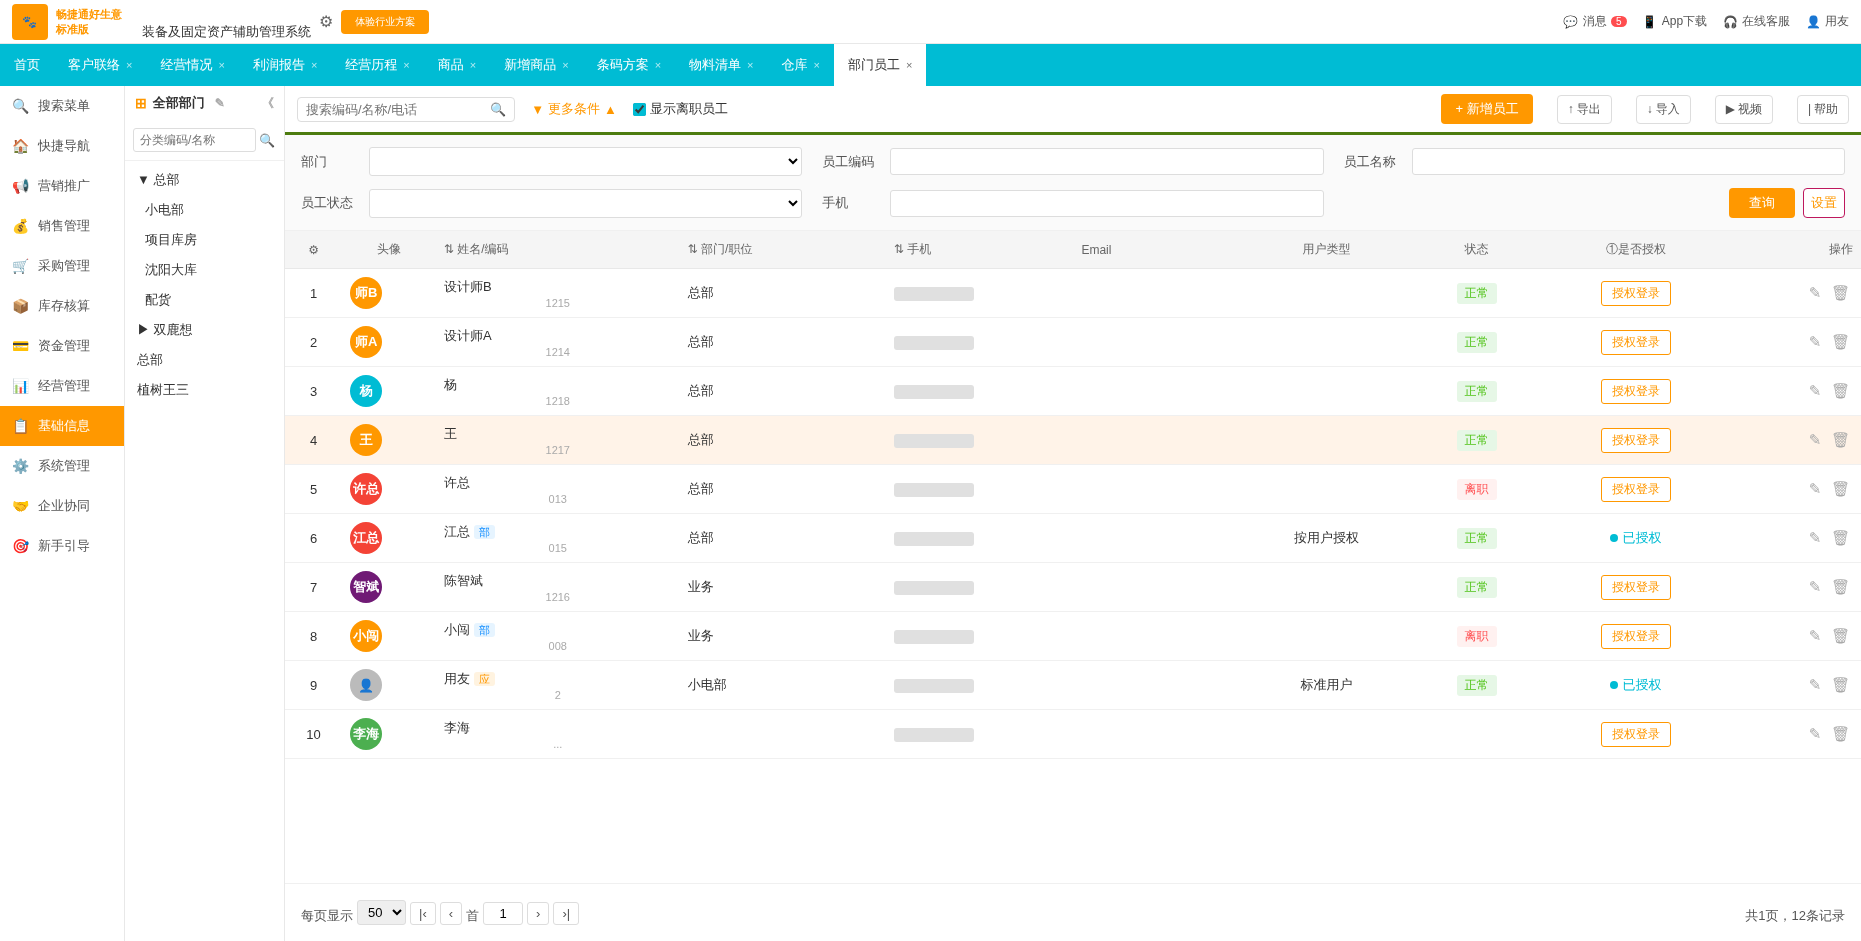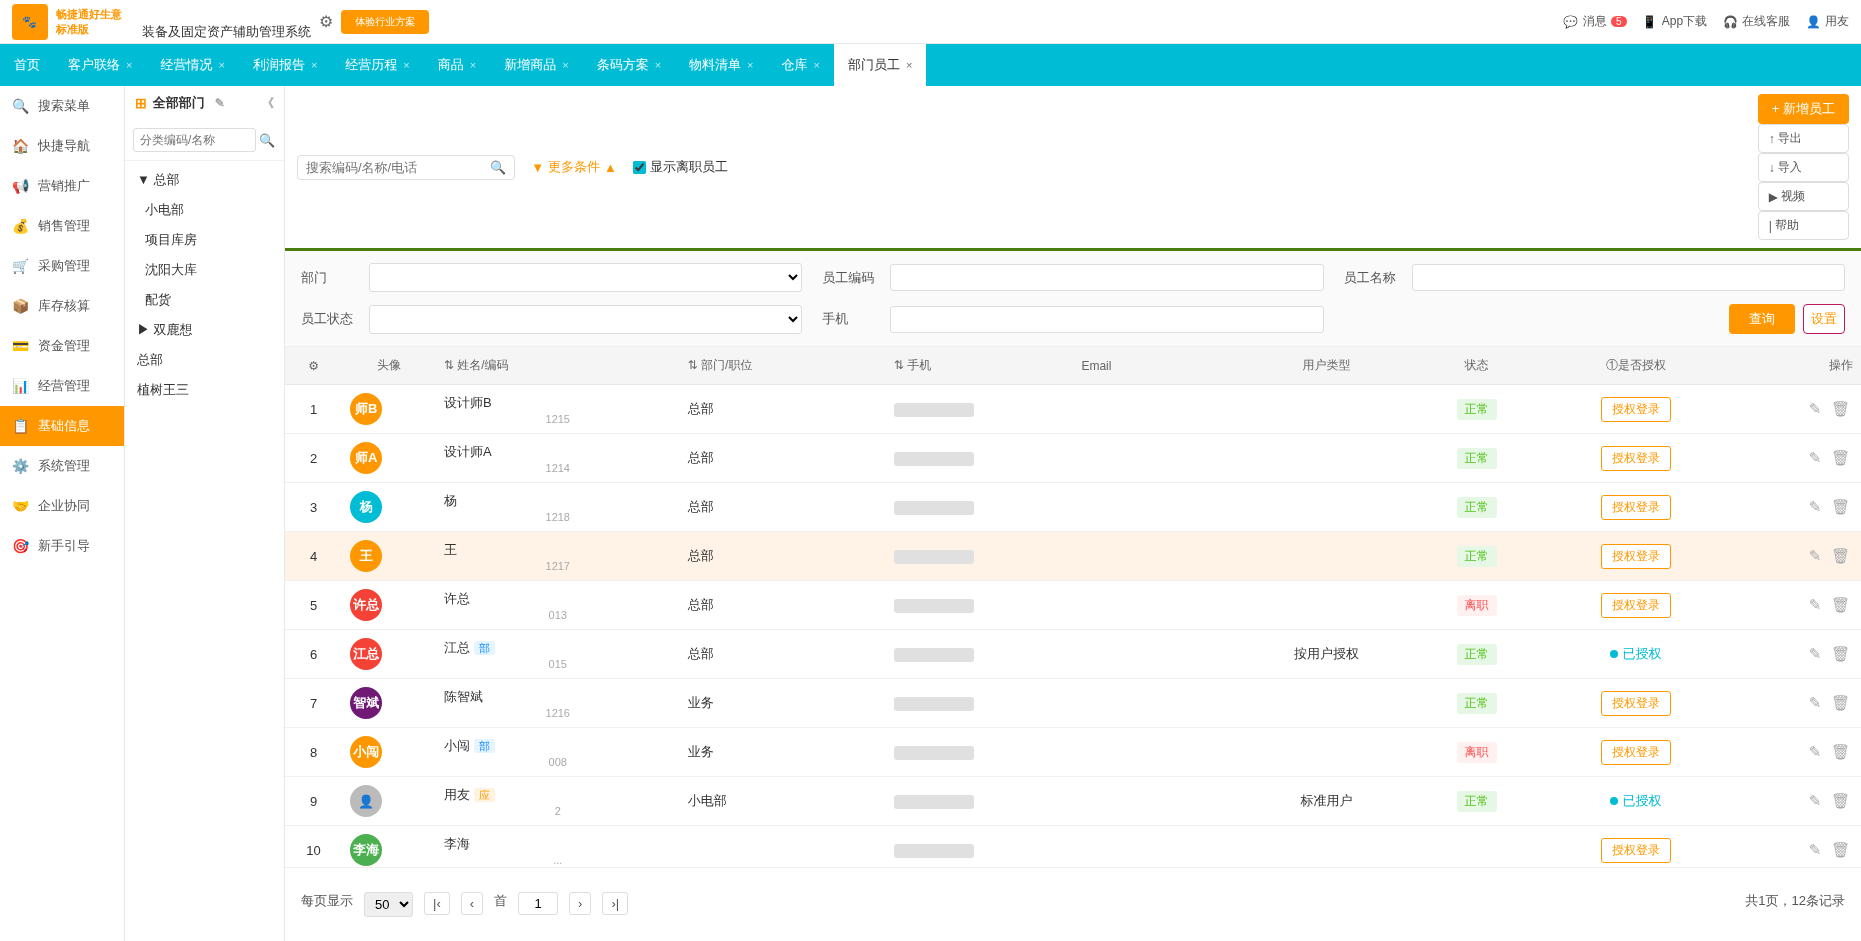--- a/index.html
+++ b/index.html
@@ -45,21 +45,21 @@
     .collapse-btn { color: #aaa; cursor: pointer; font-size: 12px; margin-left: auto; }
 
     
     .content-area { flex: 1; overflow: hidden; display: flex; flex-direction: column; background: #fff; }
     .content-toolbar { padding: 8px 12px; border-bottom: 3px solid #4d7c0f; display: flex; align-items: center; gap: 8px; flex-wrap: wrap; }
     .search-bar { display: flex; align-items: center; gap: 4px; border: 1px solid #ddd; border-radius: 4px; padding: 4px 8px; }
     .search-bar input { border: none; outline: none; font-size: 13px; width: 180px; }
     .filter-btn { display: flex; align-items: center; gap: 4px; color: #ff9800; cursor: pointer; font-size: 13px; padding: 4px 8px; }
     .checkbox-wrap { display: flex; align-items: center; gap: 4px; font-size: 13px; color: #333; cursor: pointer; }
     .checkbox-wrap input { accent-color: #00bcd4; }
-    .right-actions { margin-left: auto; display: flex; gap: 0; flex-direction: column; }
+    .right-actions { margin-left: auto; display: flex; align-items: center; gap: 24px; }
     .btn-primary { background: #ff9800; color: #fff; border: none; border-radius: 4px; padding: 6px 14px; cursor: pointer; font-size: 13px; display: flex; align-items: center; gap: 4px; }
     .btn-outline { background: #fff; color: #555; border: 1px solid #ddd; border-radius: 4px; padding: 5px 10px; cursor: pointer; font-size: 12px; display: flex; align-items: center; gap: 3px; }
 
     
     .filter-form { padding: 12px 16px; background: #fafafa; border-bottom: 1px solid #f0f0f0; display: grid; grid-template-columns: 1fr 1fr 1fr; gap: 12px 20px; }
     .form-row { display: flex; align-items: center; gap: 8px; }
     .form-label { font-size: 13px; color: #555; white-space: nowrap; min-width: 60px; }
     .form-input { border: 1px solid #ddd; border-radius: 3px; padding: 5px 8px; font-size: 13px; outline: none; flex: 1; }
     .form-select { border: 1px solid #ddd; border-radius: 3px; padding: 5px 8px; font-size: 13px; outline: none; flex: 1; background: #fff; }
     .form-btn-area { display: flex; align-items: center; justify-content: flex-end; gap: 8px; grid-column: 3; }
@@ -78,21 +78,21 @@
     .status-resigned { background: #fff1f0; color: #ff4d4f; }
     .auth-btn { border: 1px solid #ff9800; color: #ff9800; background: #fff; border-radius: 3px; padding: 3px 10px; cursor: pointer; font-size: 12px; }
     .authorized { color: #00bcd4; font-size: 13px; }
     .user-dot { width: 8px; height: 8px; border-radius: 50%; background: #00bcd4; display: inline-block; margin-right: 4px; }
     .op-icon { color: #aaa; cursor: pointer; font-size: 15px; margin: 0 3px; }
     .tag-blue { background: #e6f4ff; color: #1890ff; border-radius: 3px; padding: 1px 5px; font-size: 11px; margin-left: 4px; }
     .tag-orange { background: #fff3e0; color: #ff9800; border-radius: 3px; padding: 1px 5px; font-size: 11px; margin-left: 4px; }
     .blurred { background: #e0e0e0; border-radius: 3px; display: inline-block; color: transparent; user-select: none; min-width: 80px; height: 14px; vertical-align: middle; }
 
     
-    .pagination { padding: 24px 16px; border-top: 1px solid #f0f0f0; display: flex; align-items: flex-start; gap: 11px; font-size: 13px; color: #555; }
+    .pagination { padding: 16px 16px; border-top: 1px solid #f0f0f0; display: flex; align-items: flex-end; gap: 4px; font-size: 13px; color: #555; }
     .page-size-select { border: 1px solid #ddd; border-radius: 3px; padding: 3px 6px; font-size: 13px; outline: none; }
     .page-btn { border: 1px solid #ddd; background: #fff; color: #555; padding: 3px 8px; border-radius: 3px; cursor: pointer; font-size: 13px; }
     .page-btn:disabled { color: #ccc; cursor: default; }
     .page-input { border: 1px solid #ddd; border-radius: 3px; padding: 3px 6px; width: 40px; text-align: center; font-size: 13px; outline: none; }
 
     .col-gear { width: 30px; text-align: center; }
     .col-avatar { width: 50px; text-align: center; }
     .col-name { width: 130px; }
     .col-dept { width: 110px; }
     .col-phone { width: 100px; }

